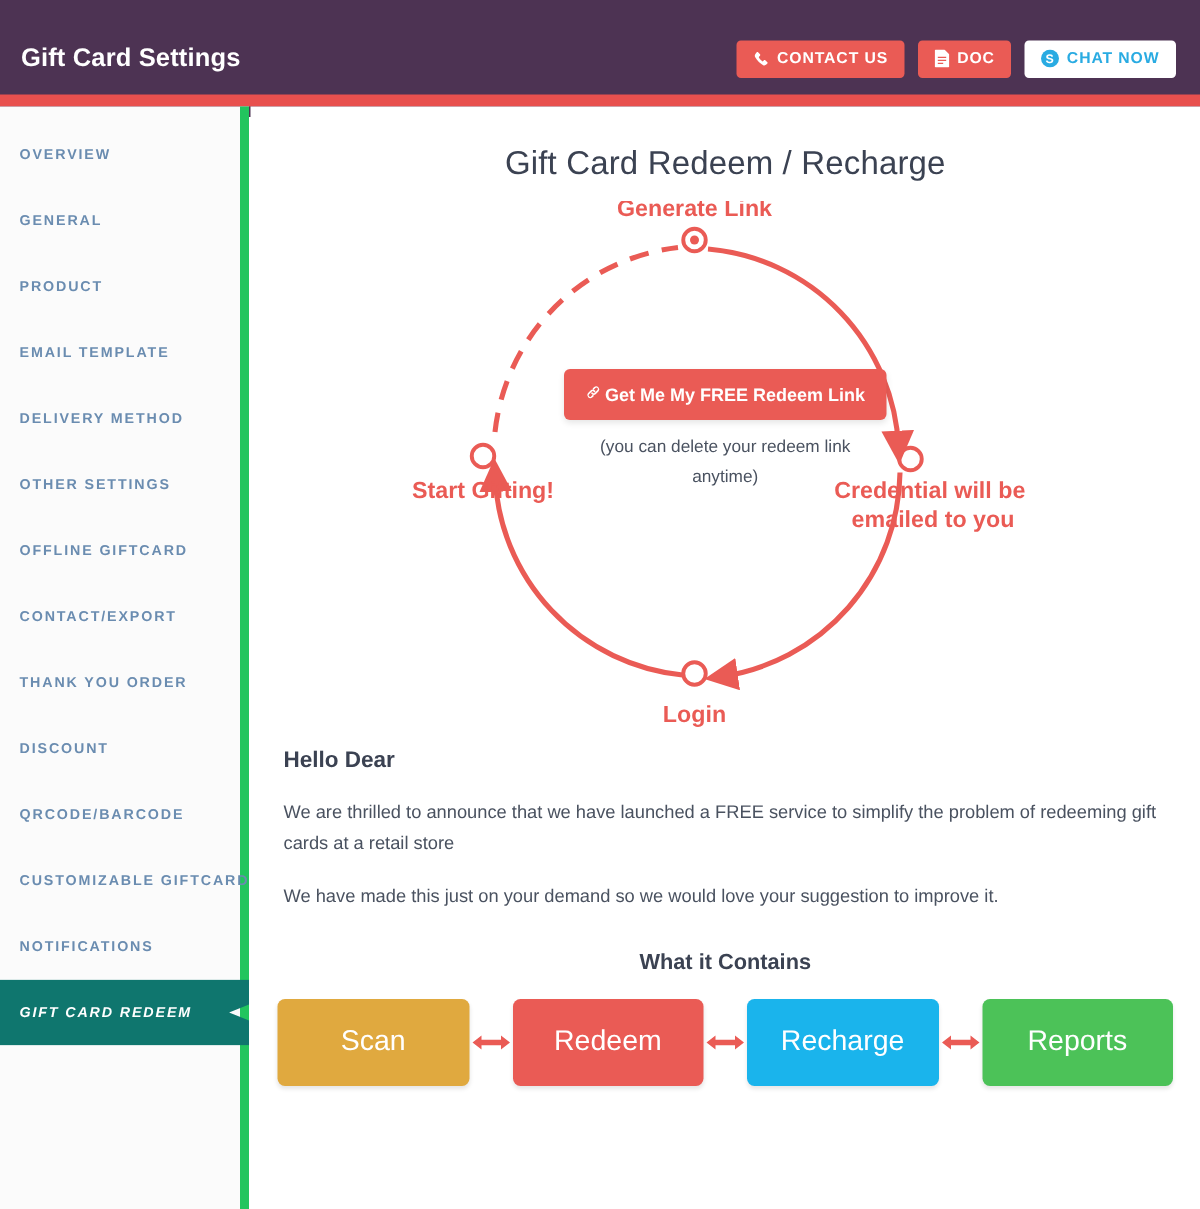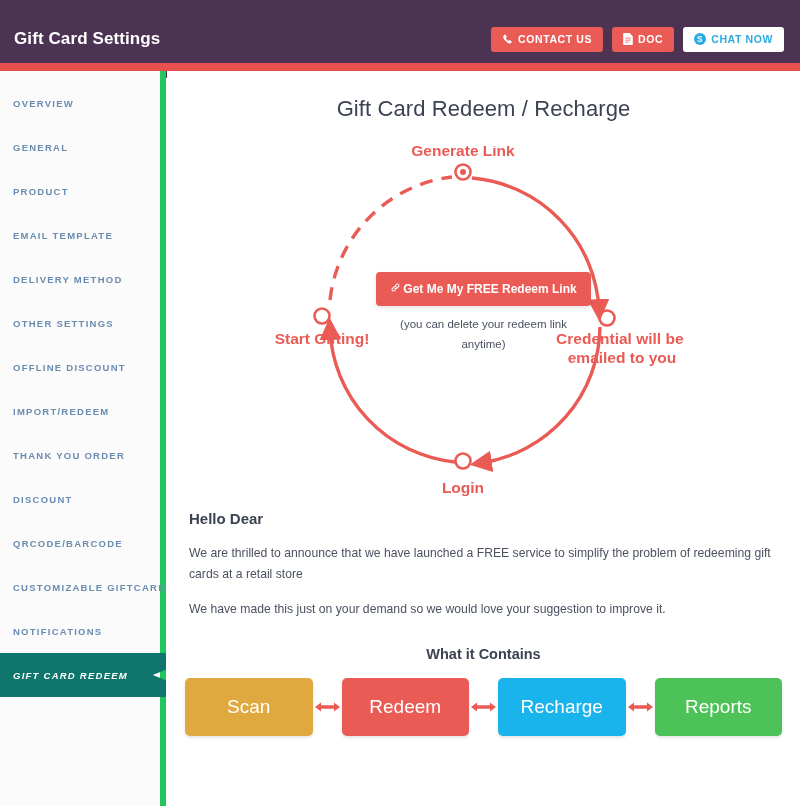--- a/index.html
+++ b/index.html
@@ -120,32 +120,32 @@
     color: #3b4252;
     margin-top: 25px;
     letter-spacing: 0.1px;
   }
 
   
   .diagram-wrap {
     position: relative;
     width: 633px;
     height: 360px;
-    margin-top: 24px;
+    margin-top: 12px;
   }
   .diagram-svg {
     position: absolute;
     top: 0; left: 0;
     width: 633px;
     height: 360px;
   }
   .cta-wrap {
     position: absolute;
     left: 50%;
-    top: 126px;
+    top: 112px;
     transform: translateX(-50%);
     width: 240px;
     text-align: center;
   }
   .cta-button {
     display: inline-flex;
     align-items: center;
     justify-content: center;
     gap: 2px;
     background: #ea5b55;
@@ -281,24 +281,24 @@
     <div class="nav-item">
         <span>EMAIL TEMPLATE</span>
       </div>
     <div class="nav-item">
         <span>DELIVERY METHOD</span>
       </div>
     <div class="nav-item">
         <span>OTHER SETTINGS</span>
       </div>
     <div class="nav-item">
-        <span>OFFLINE DISCOUNT</span>
-      </div>
-    <div class="nav-item">
-        <span>IMPORT/REDEEM</span>
+        <span>OFFLINE GIFTCARD</span>
+      </div>
+    <div class="nav-item">
+        <span>CONTACT/EXPORT</span>
       </div>
     <div class="nav-item">
         <span>THANK YOU ORDER</span>
       </div>
     <div class="nav-item">
         <span>DISCOUNT</span>
       </div>
     <div class="nav-item">
         <span>QRCODE/BARCODE</span>
       </div>

